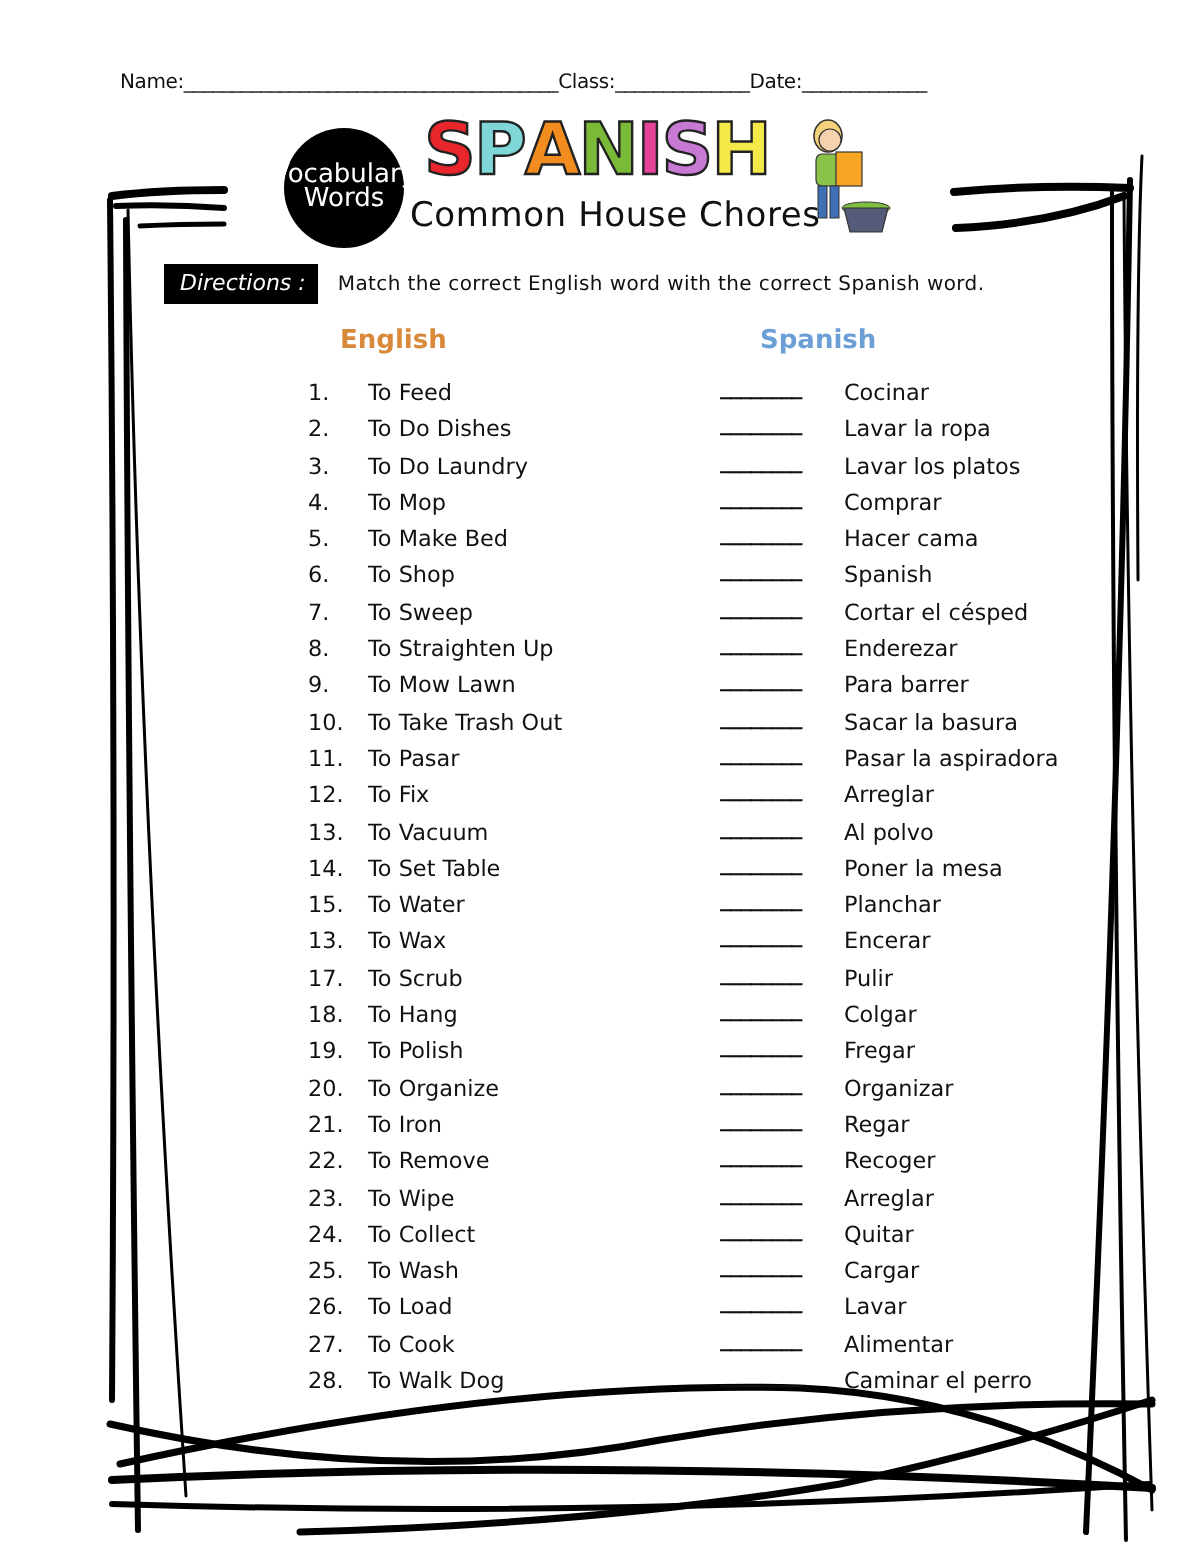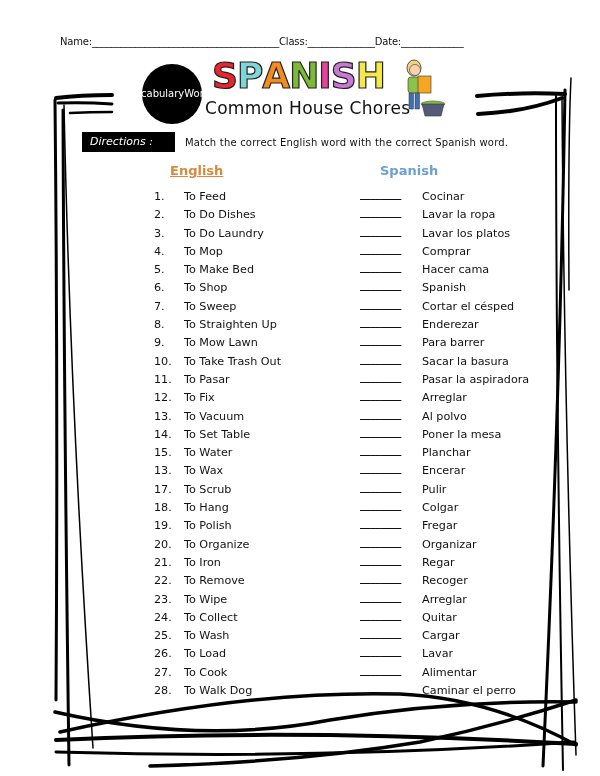--- a/index.html
+++ b/index.html
@@ -3,34 +3,34 @@
 <meta charset="utf-8">
 <style>
   html, body { margin:0; padding:0; background:#fff; }
   body { width:600px; height:776px; position:relative; overflow:hidden;
          font-family:"DejaVu Sans", sans-serif; color:#111; }
   .header-line { position:absolute; top:36px; left:60px; width:490px;
                  font-size:10px; letter-spacing:-0.2px; white-space:nowrap; }
   .border-svg { position:absolute; left:0; top:0; width:600px; height:776px; pointer-events:none; }
   .vocab-badge { position:absolute; left:142px; top:64px; width:60px; height:60px;
                  border-radius:50%; background:#000; color:#fff; display:flex;
-                 align-items:center; justify-content:center;
-                 font-size:10px; line-height:12px; }
+                 flex-direction:column; align-items:center; justify-content:center;
+                 font-size:13px; line-height:12px; }
   .title-spanish { position:absolute; left:212px; top:56px; font-size:36px; font-weight:bold;
                    letter-spacing:-1px; line-height:40px;
                    -webkit-text-stroke:1.2px #222; font-family:"DejaVu Sans", sans-serif; }
   .title-spanish span { display:inline-block; }
   .subtitle { position:absolute; left:205px; top:98px; font-size:17px; letter-spacing:0.3px; }
   .kid-figure { position:absolute; left:400px; top:58px; width:48px; height:62px; }
   .directions { position:absolute; left:82px; top:132px; display:flex; align-items:center; }
-  .dir-label { background:#000; color:#fff; font-size:11px; padding:3px 22px 4px 8px;
+  .dir-label { background:#000; color:#fff; font-size:11px; padding:3px 6px 4px 8px;
                font-style:italic; }
   .dir-text { font-size:10px; margin-left:10px; letter-spacing:0.2px; }
   .col-head { position:absolute; top:163px; font-size:13px; font-weight:bold; }
-  .col-head.en { left:170px;text-decoration:underline; }
+  .col-head.en { left:170px; }
   .col-head.es { left:380px; }
   .rows { position:absolute; left:154px; top:188px; width:400px; }
   .row { position:relative; height:18.3px; font-size:11.2px; line-height:18px; white-space:nowrap; }
   .row .num { position:absolute; left:0; }
   .row .en { position:absolute; left:30px;text-align:center; }
   .row .blank { position:absolute; left:206px; top:-3px; letter-spacing:-0.5px; font-weight:bold; }
   .row .es { position:absolute; left:268px; }
 </style>
 </head>
 <body>

